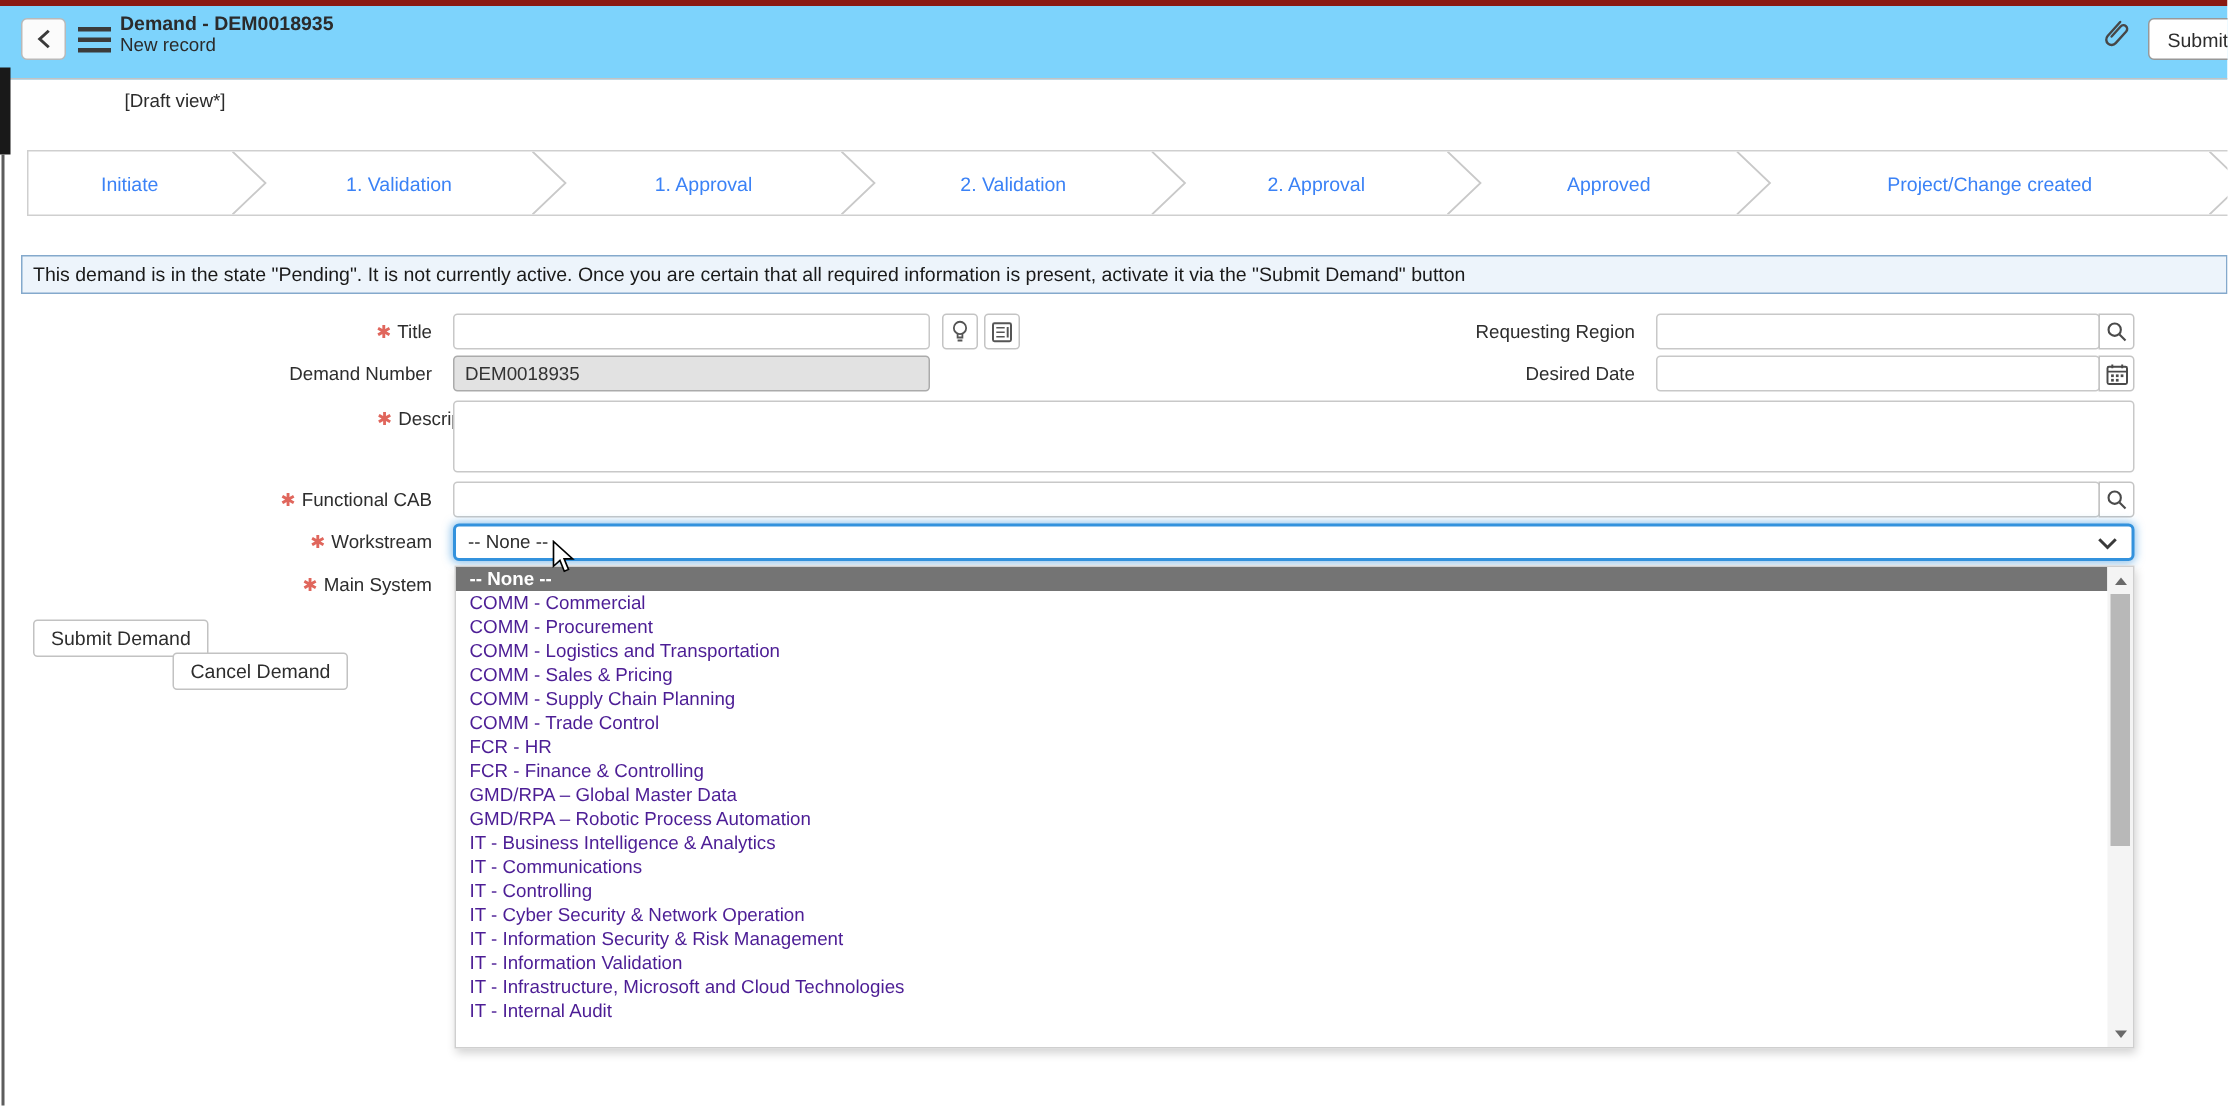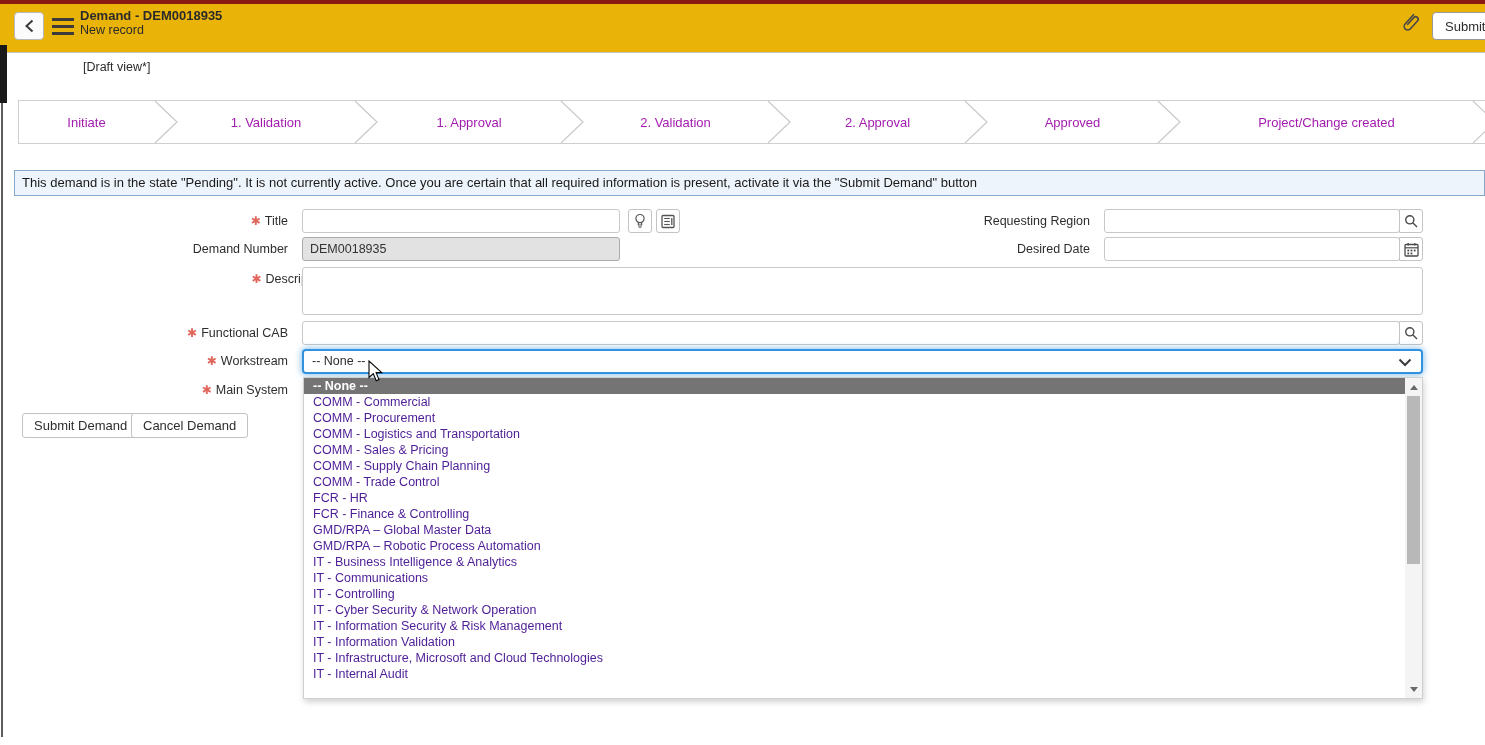--- a/index.html
+++ b/index.html
@@ -2,37 +2,37 @@
 <html><head>
 <meta charset="utf-8">
 <style>
   html,body{margin:0;padding:0;}
   body{
     position:relative;width:1485px;height:745px;overflow:hidden;background:#fff;
     font-family:"Liberation Sans", sans-serif;color:#2d2d2d;
   }
   
   .top-red{position:absolute;left:0;top:0;width:100%;height:4px;background:#8a1a12;}
-  .header{position:absolute;left:0;top:4px;width:100%;height:49px;background:#eab308;border-bottom:1px solid #c3c3c3;box-sizing:border-box;}
+  .header{position:absolute;left:0;top:4px;width:100%;height:49px;background:#7dd3fc;border-bottom:1px solid #c3c3c3;box-sizing:border-box;}
   .back-btn{position:absolute;left:14px;top:8px;width:30px;height:28px;background:#fbfbfb;border:1px solid #b9b9b9;border-radius:4px;display:flex;align-items:center;justify-content:center;cursor:pointer;padding:0;}
   .hamburger{position:absolute;left:52px;top:14px;width:22px;height:17px;cursor:pointer;}
   .hamburger div{height:3px;background:#3b3b3b;margin-bottom:4px;}
   .title-block{position:absolute;left:80px;top:5px;line-height:14px;}
   .title-main{font-size:13px;font-weight:bold;color:#2b2b2b;}
   .title-sub{font-size:12.5px;color:#2b2b2b;}
   .title-view{font-size:12.5px;color:#2b2b2b;padding-left:3px;margin-top:23px;}
   .paperclip{position:absolute;left:1399px;top:6px;cursor:pointer;}
   .hdr-submit{position:absolute;left:1432px;top:8px;height:28px;padding:0 12px;background:#fff;border:1px solid #989898;border-radius:4px;font-size:13px;color:#2d2d2d;white-space:nowrap;cursor:pointer;}
   
   .edge-black{position:absolute;left:0;top:45px;width:7px;height:58px;background:#191919;}
   .edge-line{position:absolute;left:1px;top:103px;width:2px;height:634px;background:#5d5d5d;}
   
   .flow{position:absolute;left:18px;top:100px;height:44px;width:1600px;background:#fff;border:1px solid #cfcfcf;box-sizing:border-box;display:flex;align-items:stretch;overflow:hidden;}
   .flow-cell{display:flex;align-items:stretch;flex:0 0 auto;}
-  .flow-stage{display:flex;align-items:center;justify-content:center;font-size:13px;color:#a21caf;white-space:nowrap;}
+  .flow-stage{display:flex;align-items:center;justify-content:center;font-size:13px;color:#3b82f6;white-space:nowrap;}
   .flow-cell:nth-of-type(1) .flow-stage{width:135px;}
   .flow-cell:nth-of-type(2) .flow-stage{width:176px;}
   .flow-cell:nth-of-type(3) .flow-stage{width:182px;}
   .flow-cell:nth-of-type(4) .flow-stage{width:183px;}
   .flow-cell:nth-of-type(5) .flow-stage{width:173px;}
   .flow-cell:nth-of-type(6) .flow-stage{width:169px;}
   .flow-cell:nth-of-type(7) .flow-stage{width:291px;}
   .flow-sep{flex:0 0 24px;height:42px;}
   
   .banner{position:absolute;left:14px;top:170px;width:1471px;height:26px;box-sizing:border-box;background:#edf4fb;border:1px solid #84a9cc;font-size:13px;line-height:24px;color:#1a1a1a;padding-left:7px;white-space:nowrap;overflow:hidden;}
@@ -239,21 +239,21 @@
   <svg width="14" height="9" viewBox="0 0 14 9">
       <polyline points="1.5,1.5 7,7 12.5,1.5" fill="none" stroke="#3a3a3a" stroke-width="2"></polyline>
     </svg>
 </div>
 
 <div class="flabel" style="left:0;width:288px;top:379px;">
   <span class="req">✱</span><span>Main System</span>
 </div>
 
 <button class="formbtn" style="left:22px;">Submit Demand</button>
-<button class="formbtn" style="left:131px;">Cancel Demand</button>
+<button class="formbtn" style="left:115px;margin-top:22px;">Cancel Demand</button>
 
 <div class="dropdown">
   <div class="opt-list">
 
   <div class="opt selected">-- None --</div>
       <div class="opt">COMM - Commercial</div>
       <div class="opt">COMM - Procurement</div>
       <div class="opt">COMM - Logistics and Transportation</div>
       <div class="opt">COMM - Sales &amp; Pricing</div>
       <div class="opt">COMM - Supply Chain Planning</div>

